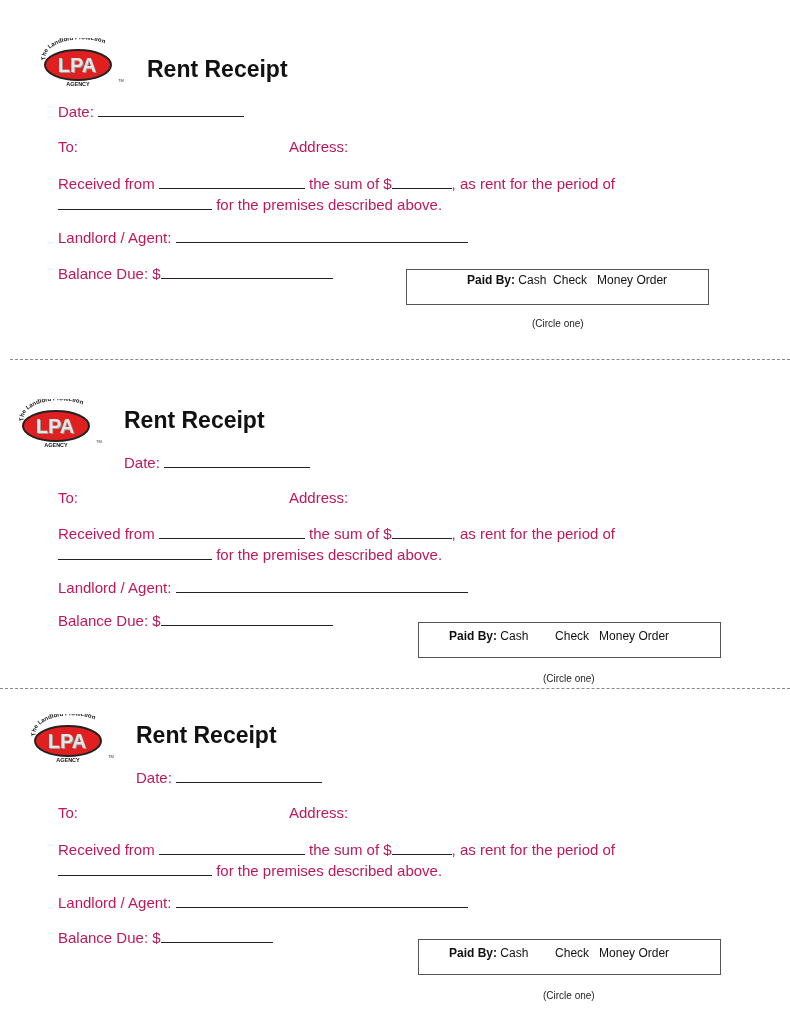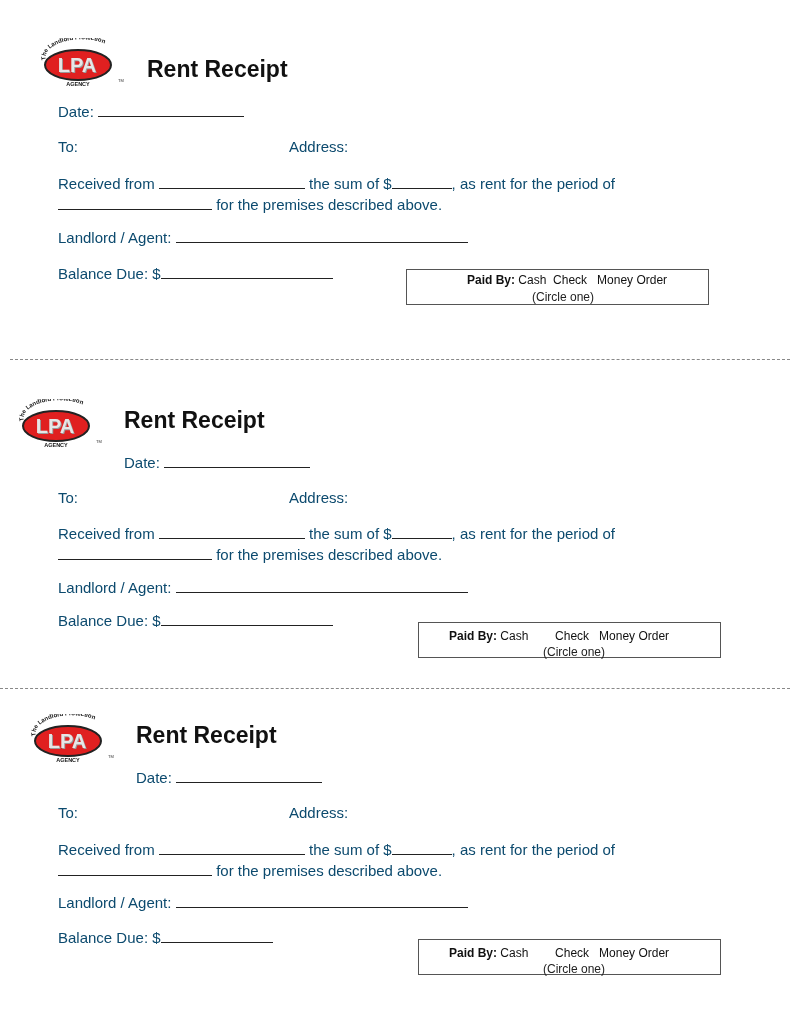--- a/index.html
+++ b/index.html
@@ -2,30 +2,30 @@
 <html><head>
   <meta charset="utf-8">
   <style>
     html, body { margin: 0; padding: 0; }
     body {
       width: 790px; height: 1022px; position: relative; overflow: hidden;
       background: #ffffff; color: #111;
       font-family: "Liberation Sans", sans-serif;
     }
     .abs { position: absolute; white-space: nowrap; }
-    .txt { font-size: 15px; line-height: 18px; color: #0c4a6e; }
+    .txt { font-size: 15px; line-height: 18px; color: #be185d; }
     .title { font-size: 23px; font-weight: bold; color: #111; line-height: 26px; }
     .blank { display: inline-block; border-bottom: 1.3px solid #222; height: 14px; vertical-align: baseline; }
     .logo { position: absolute; }
     .paybox {
       position: absolute; border: 1.3px solid #555; background: #fff;
       font-size: 12px; color: #111; box-sizing: border-box;
     }
     .paybox .row { position: absolute; top: 3px; white-space: nowrap; }
-    .paybox .note { position: absolute; font-size: 12px; color: #222; white-space: nowrap; }
+    .paybox .note { position: absolute; font-size: 10px; color: #222; white-space: nowrap; margin-top: 28px; }
     .paybox b { font-weight: bold; padding-left: 16px; }
     .cut { position: absolute; left: 10px; right: 0; height: 0; border-top: 1.2px dashed #888; }
   </style>
 </head>
 <body>
 
 <div>
   <svg class="logo" style="left:40px;top:38px" width="84" height="50" viewBox="0 0 84 50">
     <path id="arc1" d="M6,22 A36,18 0 0 1 76,14" fill="none"></path>
     <text font-size="6" font-weight="bold" fill="#111" font-family="Liberation Sans, sans-serif"><textPath href="#arc1">The Landlord Protection</textPath></text>

